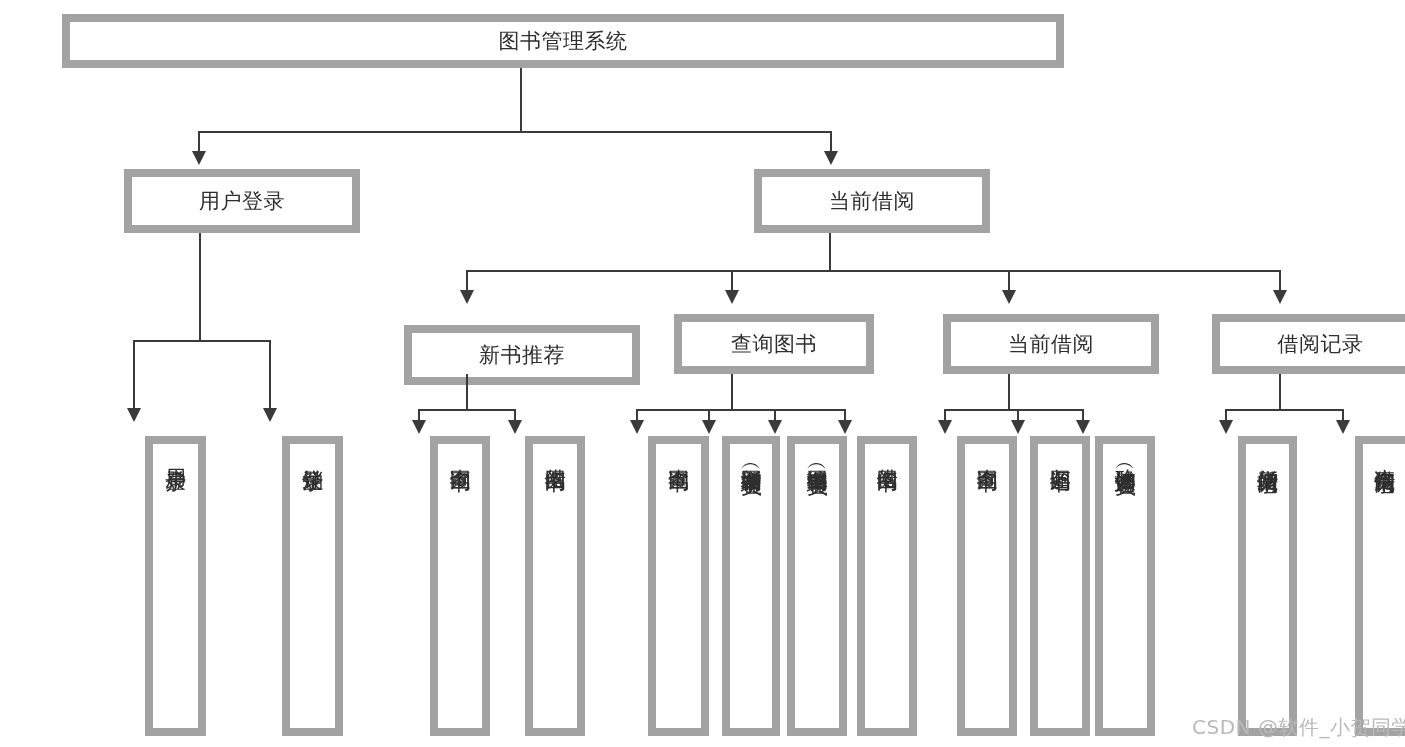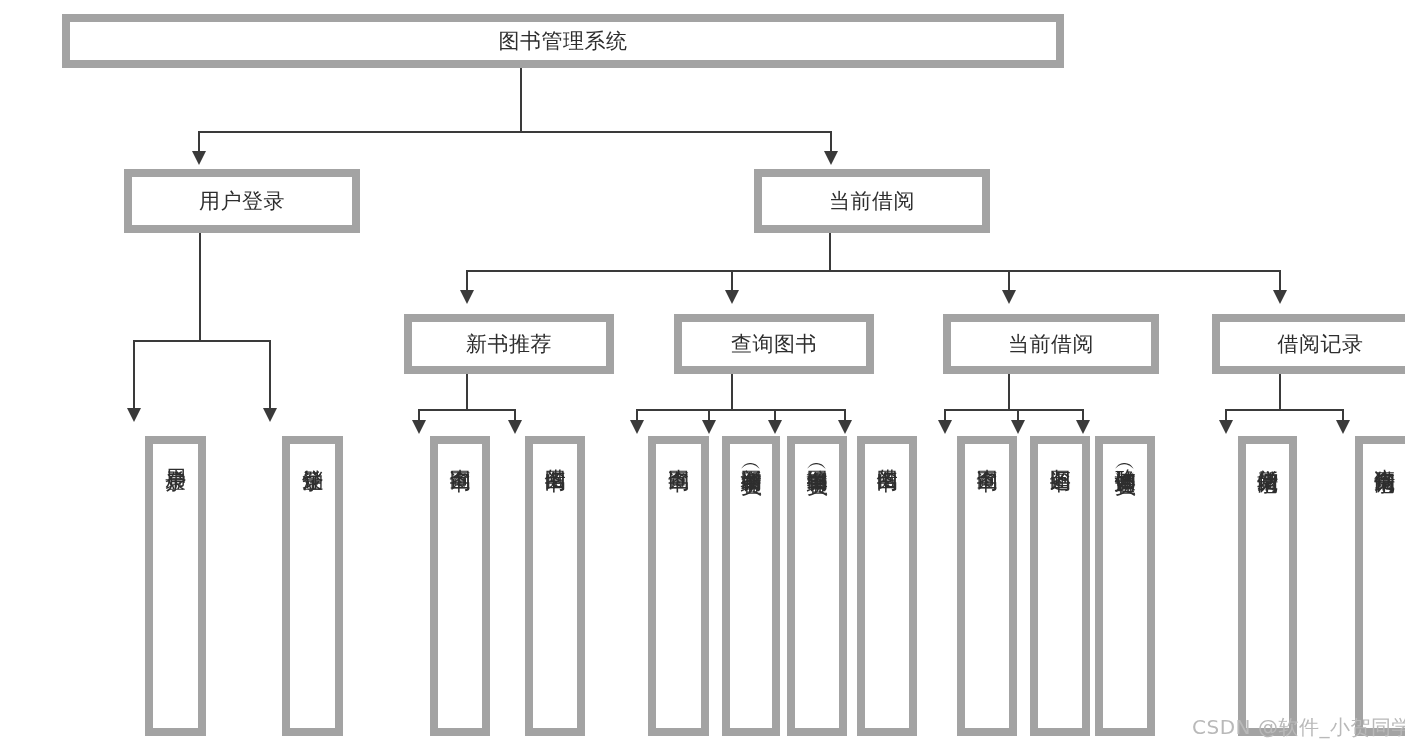--- a/index.html
+++ b/index.html
@@ -116,21 +116,21 @@
 
   <div class="edge v" style="left:731px; top:270px; height:22px;"></div>
   <div class="arrow" style="left:725px; top:290px;"></div>
 
   <div class="edge v" style="left:1008px; top:270px; height:22px;"></div>
   <div class="arrow" style="left:1002px; top:290px;"></div>
 
   <div class="edge v" style="left:1279px; top:270px; height:22px;"></div>
   <div class="arrow" style="left:1273px; top:290px;"></div>
 
-  <div class="node" style="left:362px; top:314px; width:210px; height:60px;">
+  <div class="node" style="left:362px; top:325px; width:236px; height:60px;">
     <span class="node-label">新书推荐</span>
   </div>
 
   <div class="node" style="left:632px; top:314px; width:200px; height:60px;">
     <span class="node-label">查询图书</span>
   </div>
 
   <div class="node" style="left:1170px; top:314px; width:217px; height:60px;">
     <span class="node-label">借阅记录</span>
   </div>

